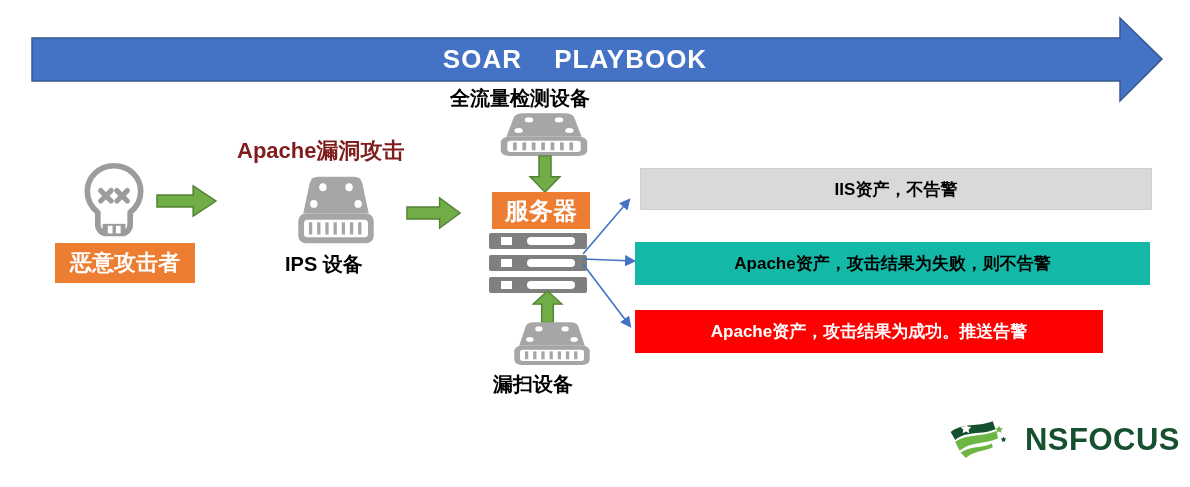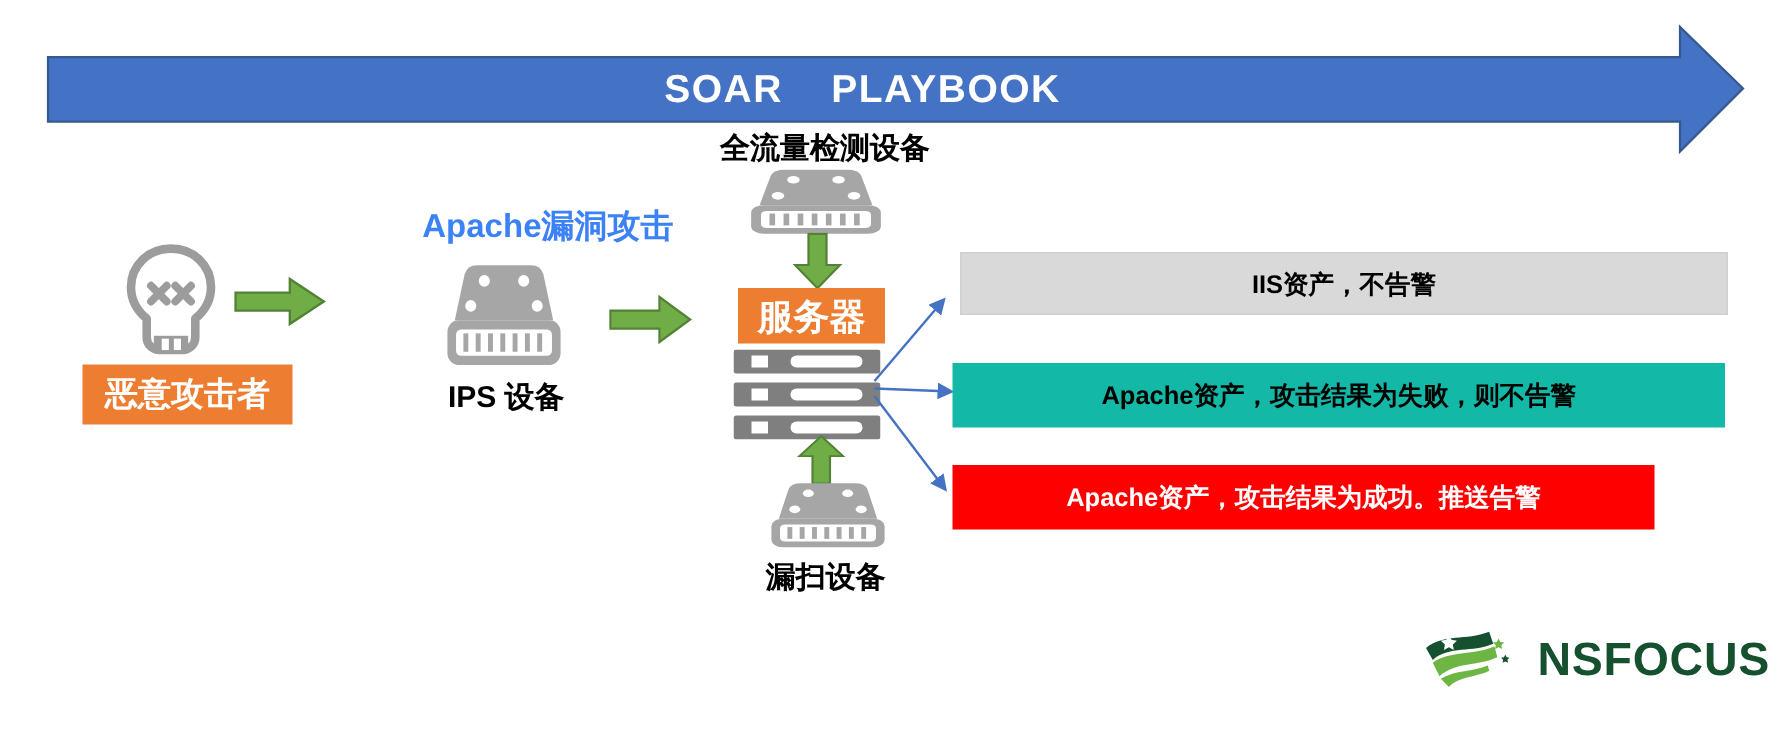--- a/index.html
+++ b/index.html
@@ -11,26 +11,26 @@
   svg{display:block;}
 
   
   .banner-svg{left:30px;top:15px;width:1140px;height:88px;}
   .banner-label{
     left:30px;top:38px;width:1090px;height:43px;line-height:43px;text-align:center;
     color:#ffffff;font-size:26px;font-weight:bold;word-spacing:24px;letter-spacing:1px;
   }
 
   
-  .dev-label{color:#000000;font-weight:bold;text-align:center;font-size:20px;}
+  .dev-label{color:#000000;font-weight:bold;text-align:left;font-size:20px;}
   .detector-label{left:450px;top:85px;width:200px;}
   .ips-label{left:285px;top:251px;width:105px;}
   .scanner-label{left:493px;top:371px;width:115px;}
 
-  .attack-text{left:237px;top:136px;width:212px;text-align:right;font-size:22px;font-weight:bold;color:#3b82f6;}
+  .attack-text{left:237px;top:136px;width:212px;text-align:left;font-size:22px;font-weight:bold;color:#7f1d1d;}
 
   
   .tag-box{
     display:flex;align-items:center;justify-content:center;
     color:#ffffff;font-weight:bold;
   }
   .attacker-box{left:55px;top:243px;width:140px;height:40px;font-size:22px;}
   .server-box{left:492px;top:192px;width:98px;height:37px;font-size:24px;}
 
   

